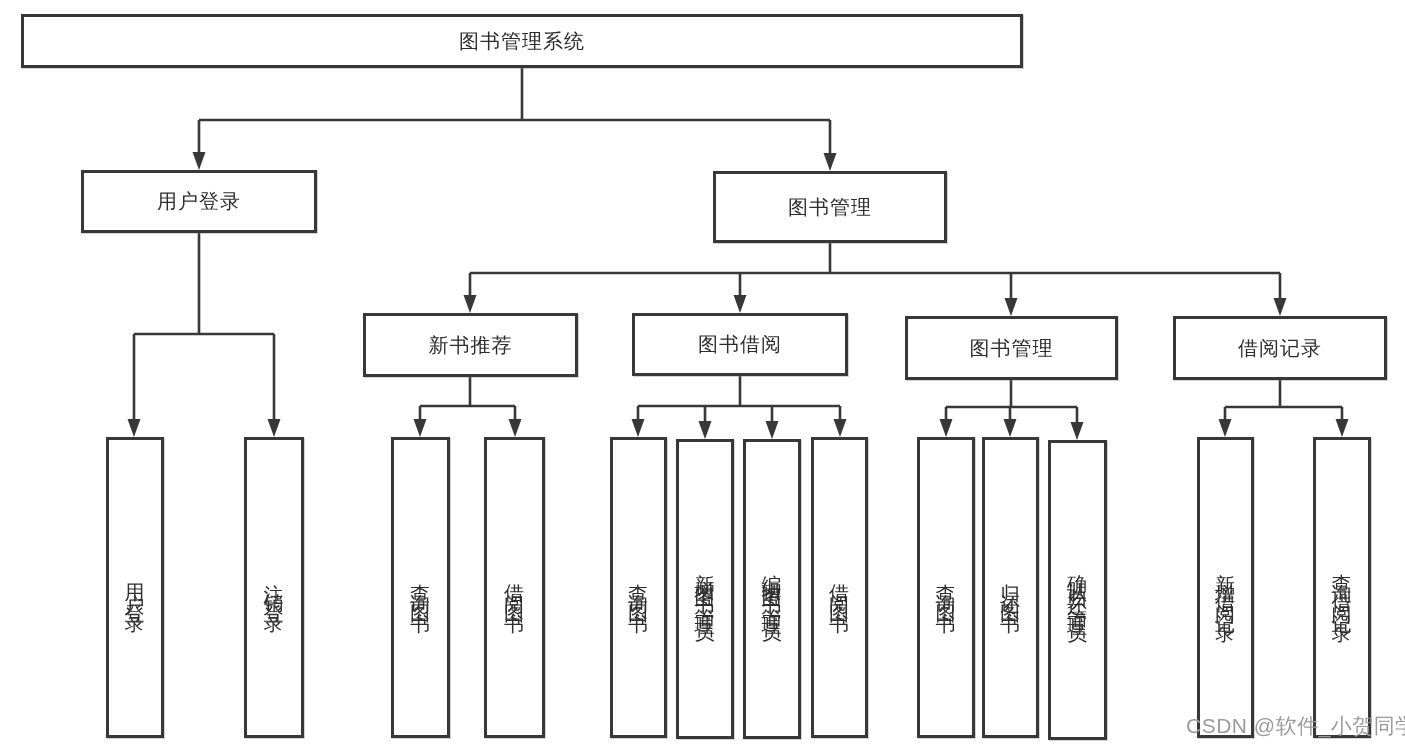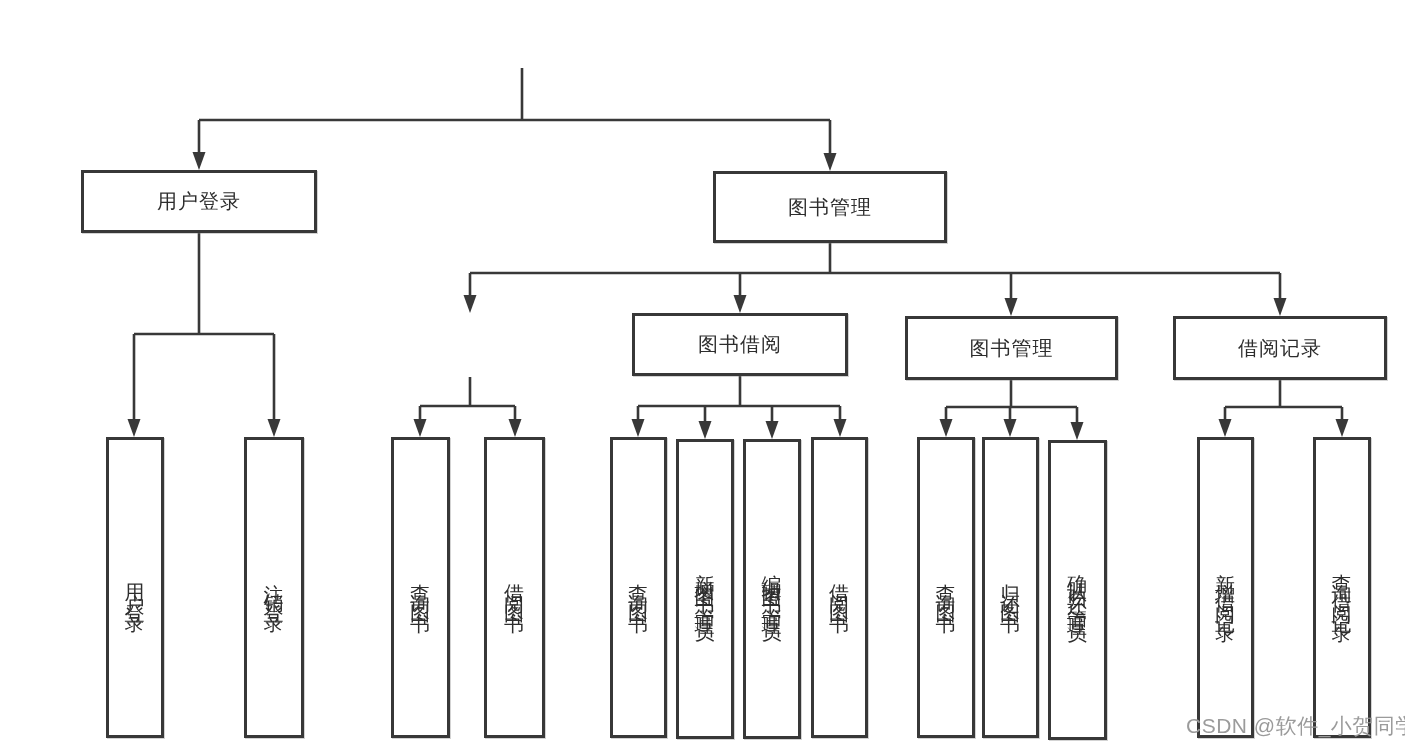--- a/index.html
+++ b/index.html
@@ -95,28 +95,34 @@
       <line x1="1010" y1="407" x2="1010" y2="423" stroke="#383838" stroke-width="2.6"></line>
       <polygon points="1003.5,419 1016.5,419 1010,437" fill="#383838"></polygon>
       <line x1="1077" y1="407" x2="1077" y2="426" stroke="#383838" stroke-width="2.6"></line>
       <polygon points="1070.5,422 1083.5,422 1077,440" fill="#383838"></polygon>
       <line x1="1225" y1="407" x2="1225" y2="423" stroke="#383838" stroke-width="2.6"></line>
       <polygon points="1218.5,419 1231.5,419 1225,437" fill="#383838"></polygon>
       <line x1="1342" y1="407" x2="1342" y2="423" stroke="#383838" stroke-width="2.6"></line>
       <polygon points="1335.5,419 1348.5,419 1342,437" fill="#383838"></polygon>
     </svg>
 
+  <div class="box h" style="left:21px;top:14px;width:1002px;height:54px">
+    <span>图书管理系统</span>
+  </div>
 
   <div class="box h" style="left:81px;top:170px;width:236px;height:63px">
     <span>用户登录</span>
   </div>
   <div class="box h" style="left:713px;top:171px;width:234px;height:72px">
     <span>图书管理</span>
   </div>
 
+  <div class="box h" style="left:363px;top:313px;width:215px;height:64px">
+    <span>新书推荐</span>
+  </div>
   <div class="box h" style="left:632px;top:313px;width:216px;height:63px">
     <span>图书借阅</span>
   </div>
   <div class="box h" style="left:905px;top:316px;width:213px;height:64px">
     <span>图书管理</span>
   </div>
   <div class="box h" style="left:1173px;top:316px;width:214px;height:64px">
     <span>借阅记录</span>
   </div>
 

